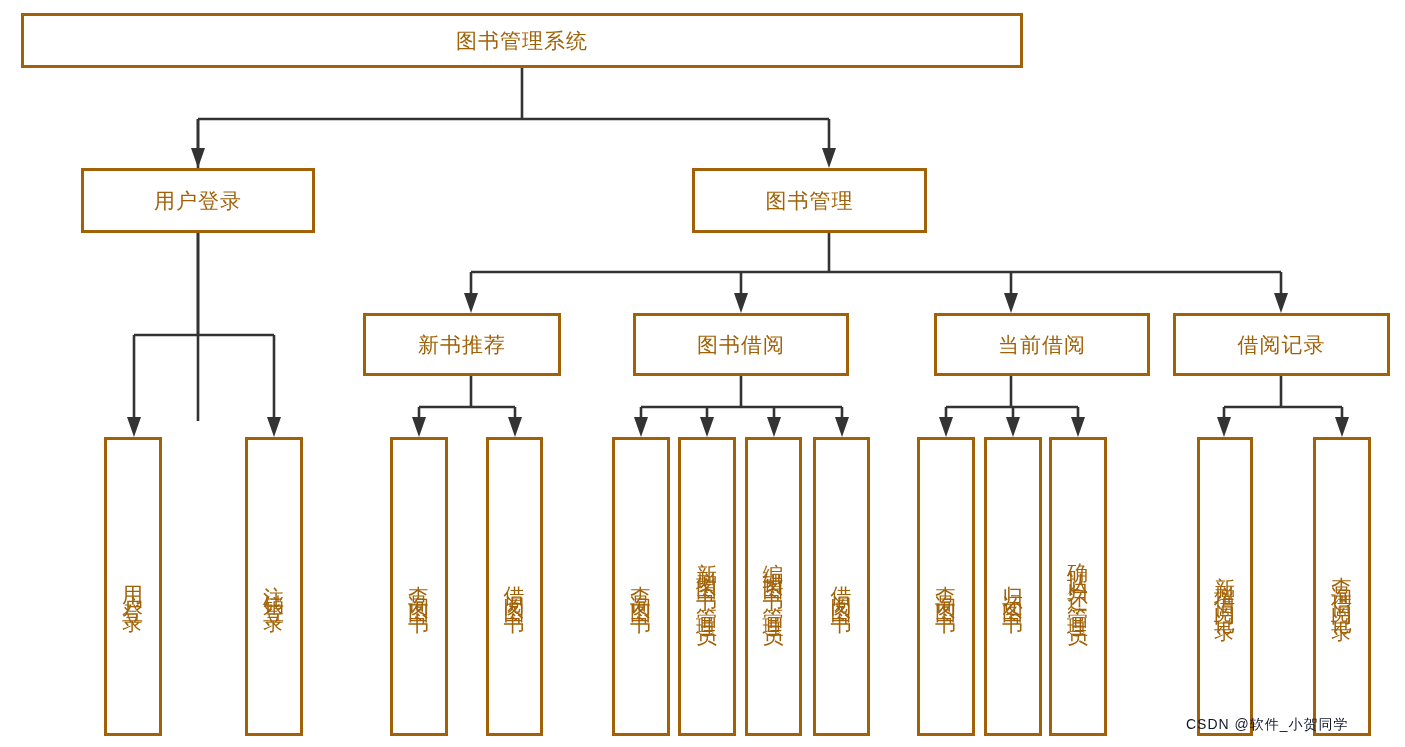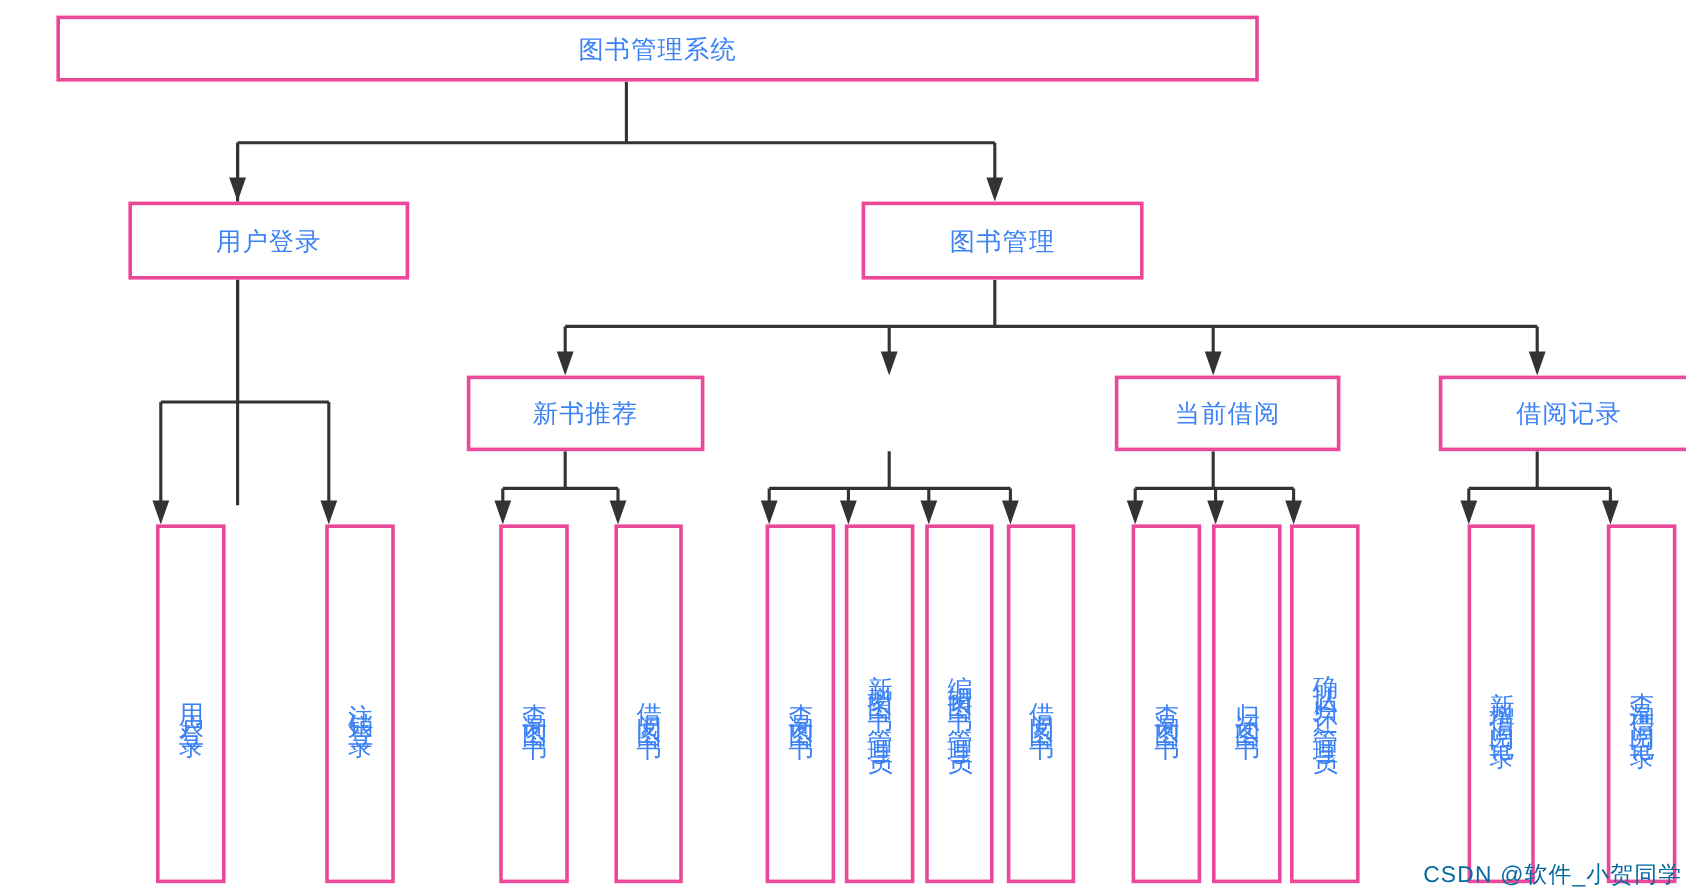--- a/index.html
+++ b/index.html
@@ -7,56 +7,55 @@
     position:relative;
     width:1405px;height:747px;
     background:#ffffff;
     font-family:"Liberation Sans",sans-serif;
     overflow:hidden;
   }
   .connectors{position:absolute;left:0;top:0;width:1405px;height:747px;}
   .node{
     position:absolute;
     box-sizing:border-box;
-    border:3px solid #ec4899;
+    border:3px solid #a16207;
     background:#ffffff;
     display:flex;align-items:center;justify-content:center;
-    color:#3b82f6;
-    margin-left:26px;
+    color:#a16207;
   }
   .hbox{font-size:21px;letter-spacing:1px;}
   .vbox{
     font-size:21px;
     writing-mode:vertical-rl;
     text-orientation:mixed;
     letter-spacing:9px;
     line-height:1;
     text-align:center;
     justify-content:center;
   }
   
   .root      {left:21px;  top:13px;  width:1002px; height:55px;}
   .l2a       {left:81px;  top:168px; width:234px;  height:65px;}
   .l2b       {left:692px; top:168px; width:235px;  height:65px;}
   .l3        {top:313px;  height:63px;}
   .l3a{left:363px;width:198px;}
   .l3b{left:633px;width:216px;}
-  .l3c{left:903px;width:188px;}
+  .l3c{left:934px;width:216px;}
   .l3d{left:1173px;width:217px;}
   .leaf      {top:437px;  height:299px; width:58px;}
   .ul1{left:104px;} .ul2{left:245px;}
   .nb1{left:390px;} .nb2{left:486px;width:57px;}
   .bb1{left:612px;} .bb2{left:678px;} .bb3{left:745px;width:57px;} .bb4{left:813px;width:57px;}
   .cb1{left:917px;} .cb2{left:984px;} .cb3{left:1049px;}
   .br1{left:1197px;width:56px;} .br2{left:1313px;}
   .watermark{
     position:absolute;
     left:1186px;top:716px;
-    font-size:19px;
-    color:#0369a1;
+    font-size:14px;
+    color:#0f172a;
     letter-spacing:1px;
     white-space:nowrap;
     z-index:5;
   }
 </style>
 </head>
 <body>
 
 <div class="canvas">
 
@@ -104,20 +103,21 @@
       <polygon points="1335,417 1349,417 1342,437"></polygon>
     </g>
   </svg>
 
   <div class="node hbox root">图书管理系统</div>
 
   <div class="node hbox l2a">用户登录</div>
   <div class="node hbox l2b">图书管理</div>
 
   <div class="node hbox l3 l3a">新书推荐</div>
+  <div class="node hbox l3 l3b">图书借阅</div>
   <div class="node hbox l3 l3c">当前借阅</div>
   <div class="node hbox l3 l3d">借阅记录</div>
 
   <div class="node vbox leaf ul1">用户登录</div>
   <div class="node vbox leaf ul2">注销登录</div>
 
   <div class="node vbox leaf nb1">查询图书</div>
   <div class="node vbox leaf nb2">借阅图书</div>
 
   <div class="node vbox leaf bb1">查询图书</div>

